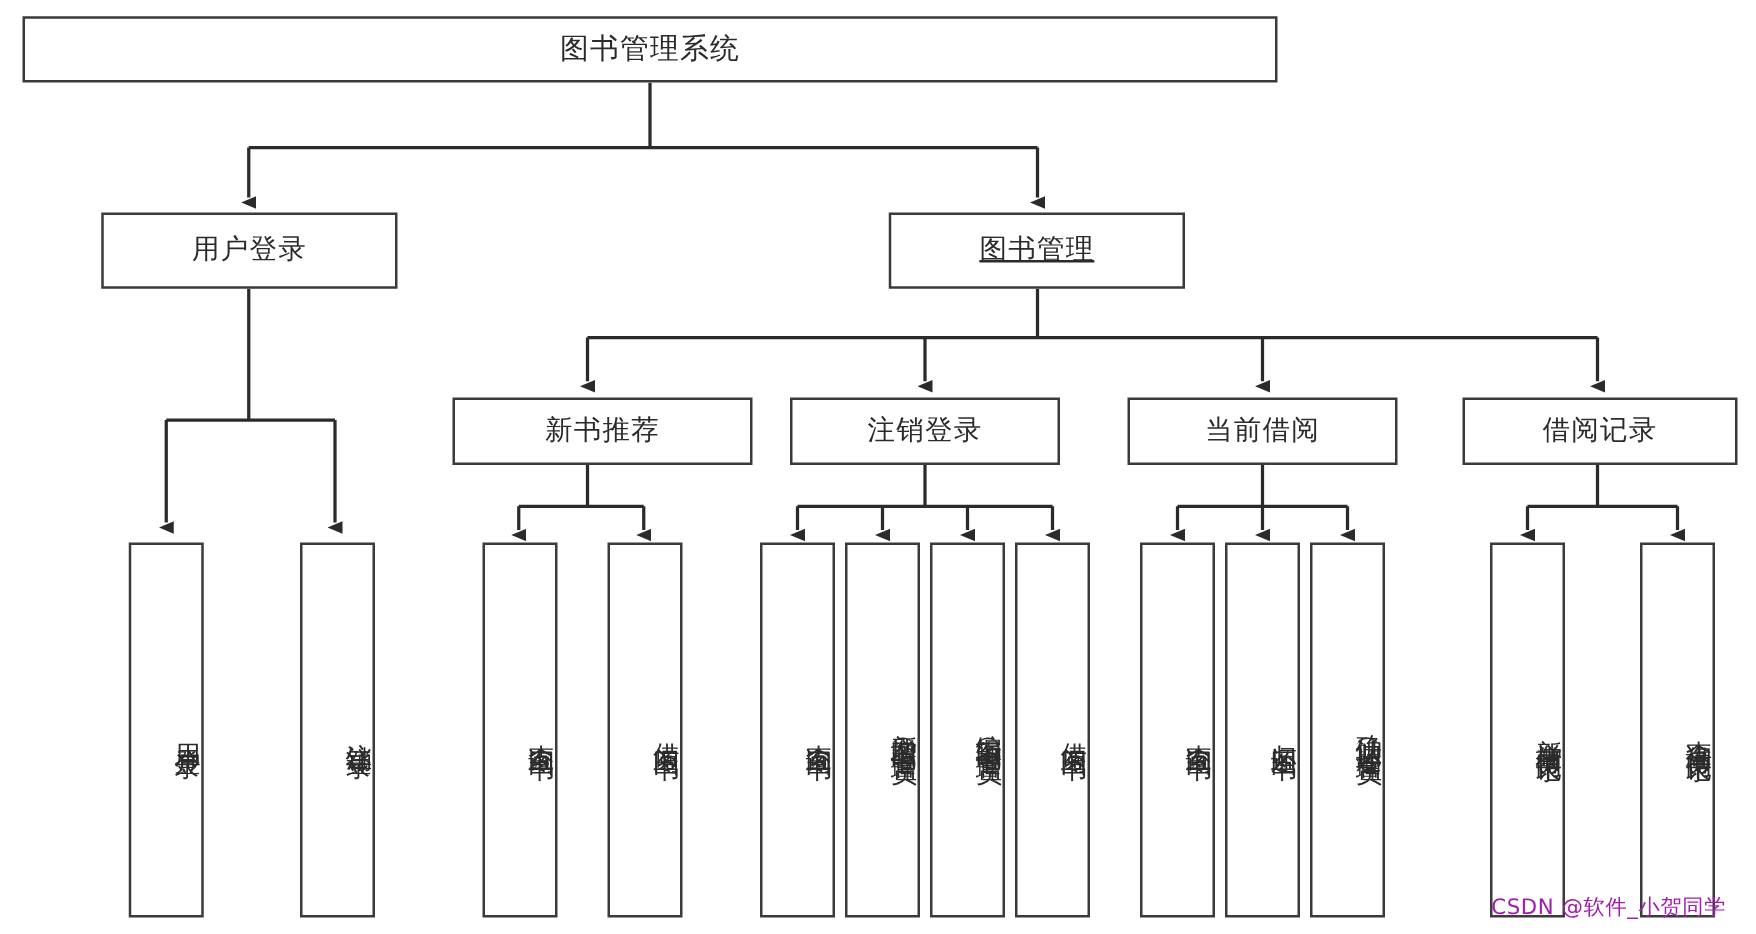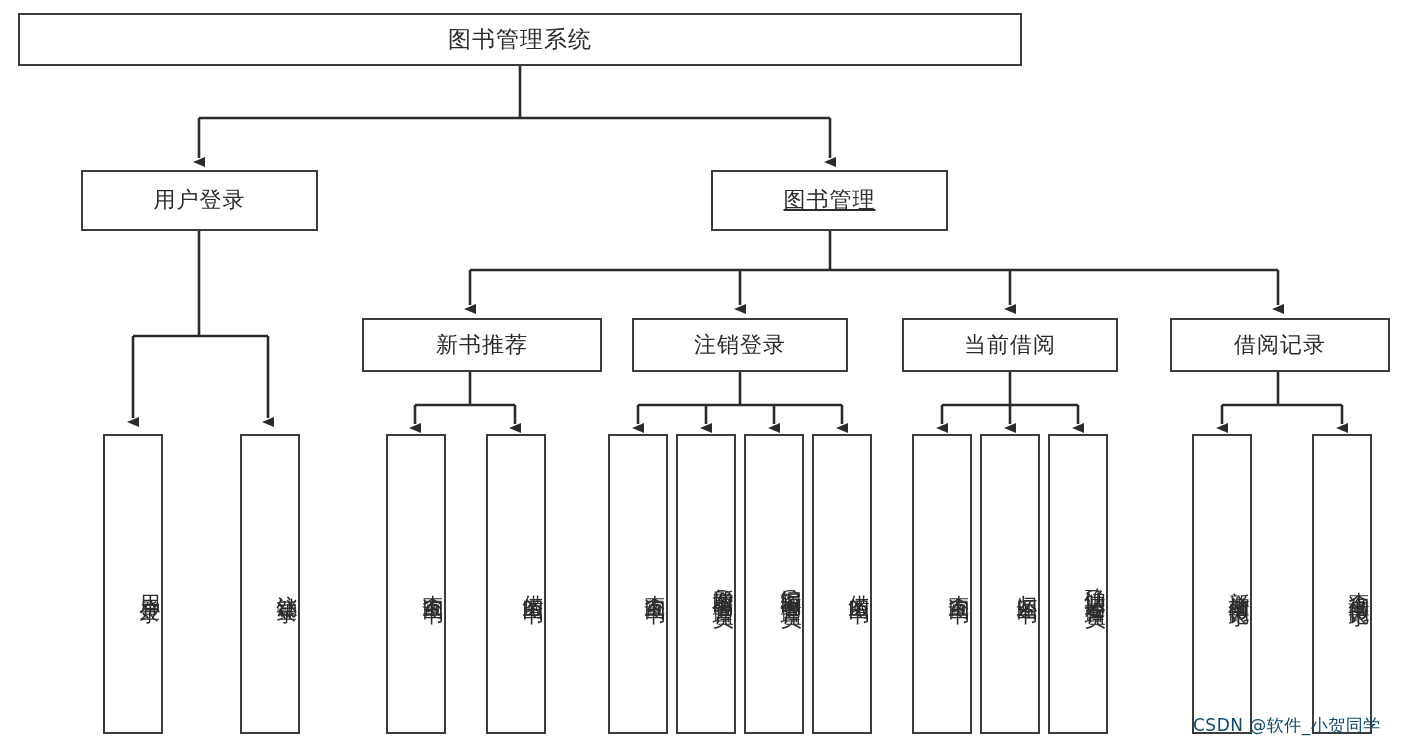--- a/index.html
+++ b/index.html
@@ -56,21 +56,21 @@
     line-height: 1.1;
   }
   .node.v .vtext {
     writing-mode: vertical-rl;
     text-orientation: upright;
     white-space: nowrap;
   }
   .watermark {
     position: absolute;
     font-size: 17px;
-    color: #0c4a6e;
+    color: #a21caf;
     white-space: nowrap;
     letter-spacing: 0.5px;
   }
 </style>
 </head>
 <body>
 
 <div id="canvas">
 
   <svg id="wires" viewBox="0 0 1405 747">

